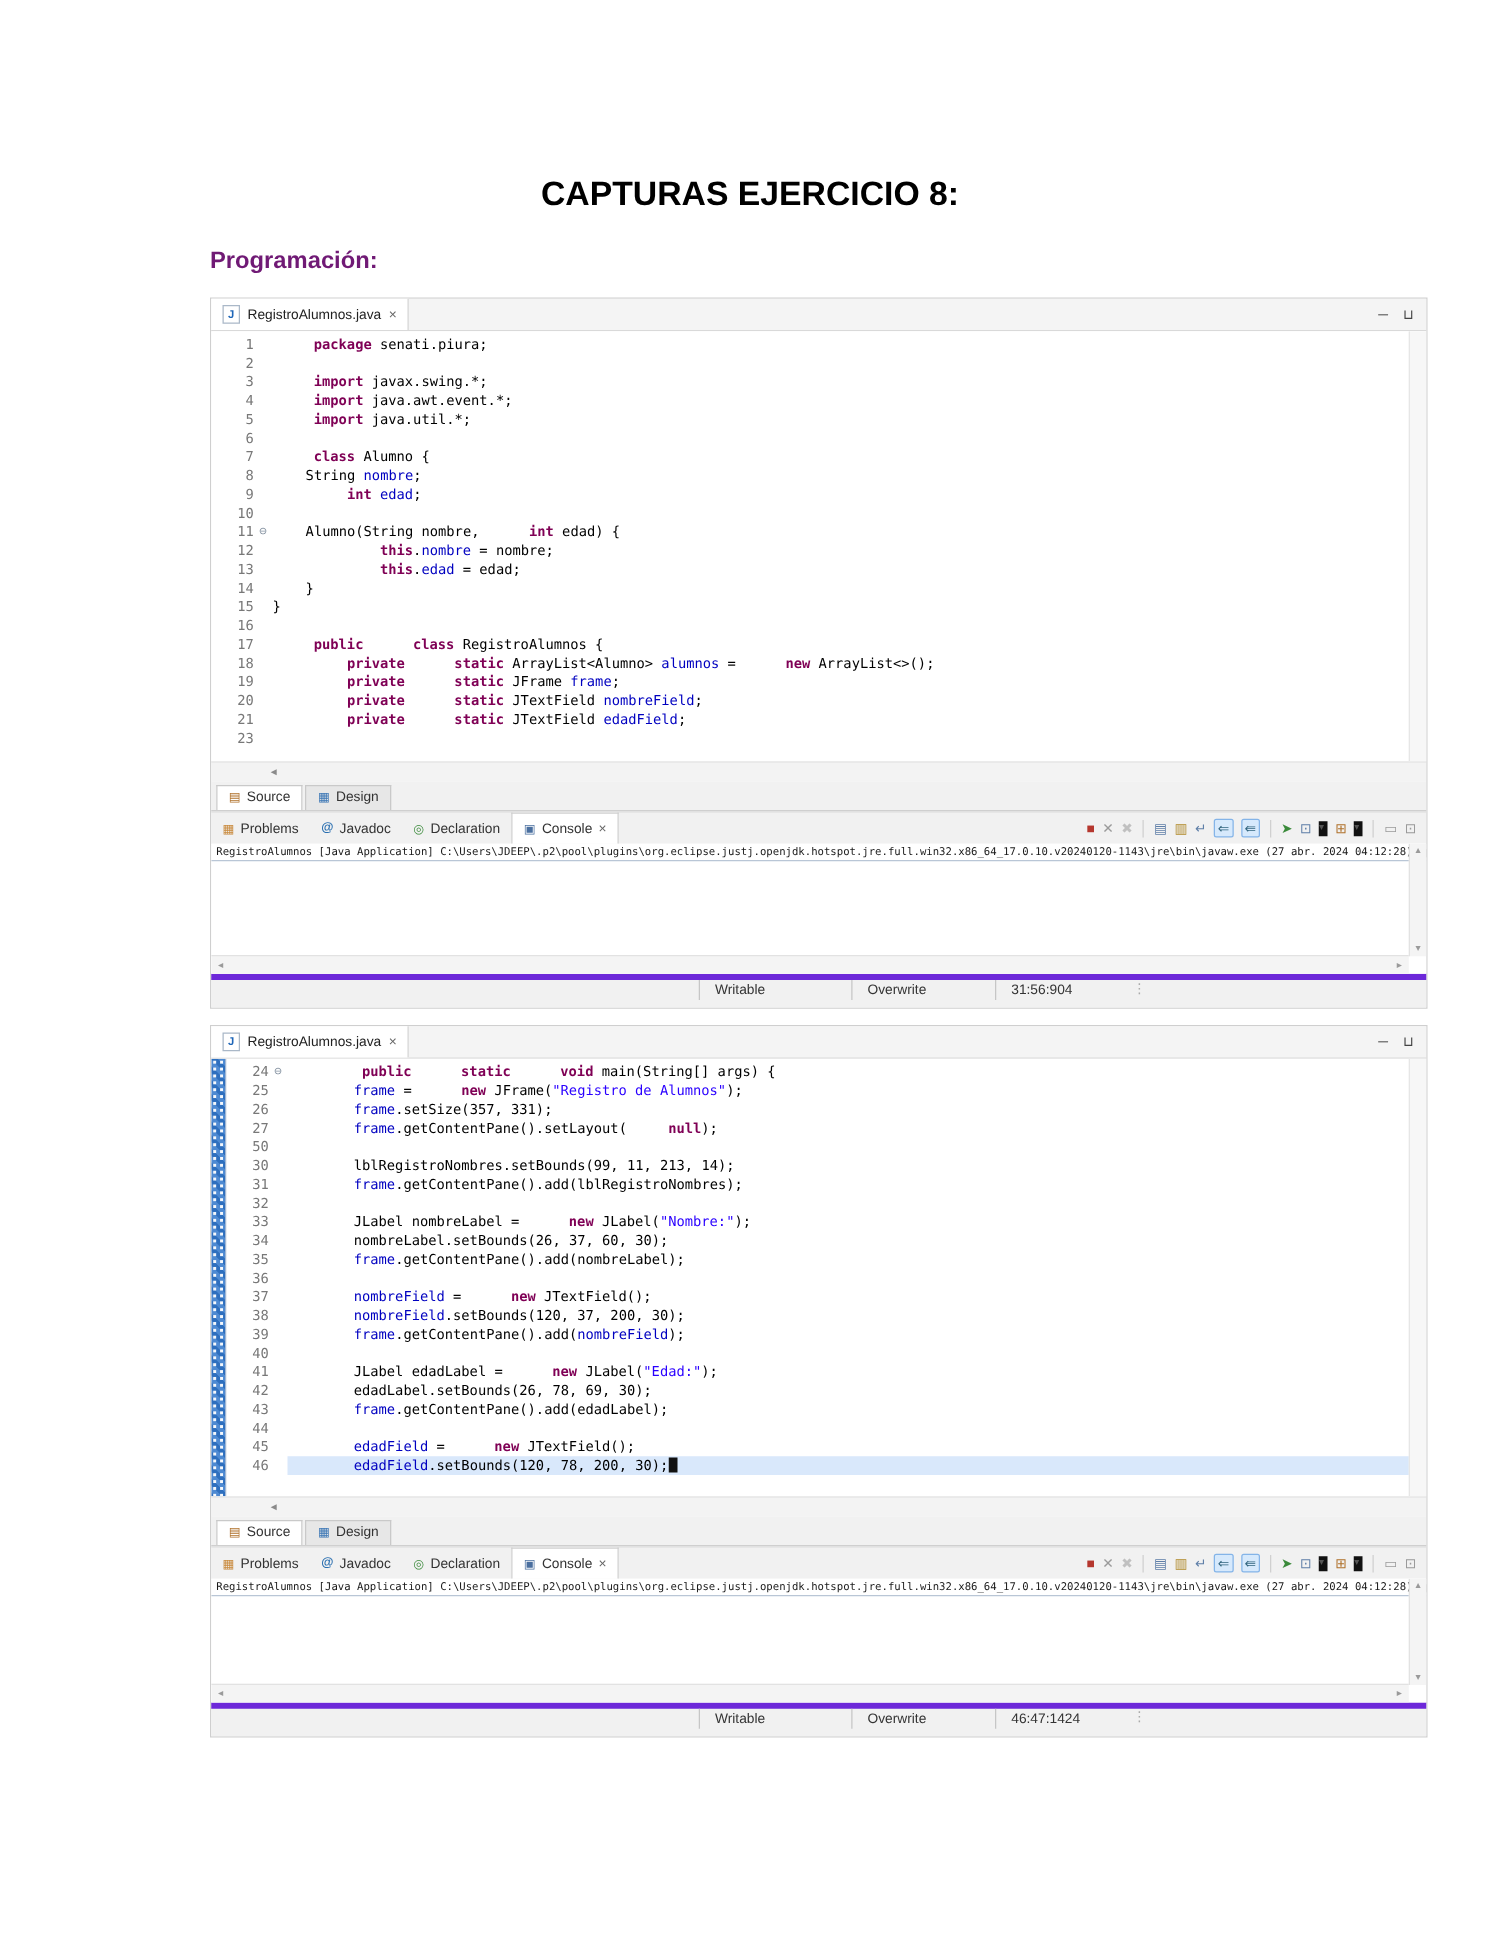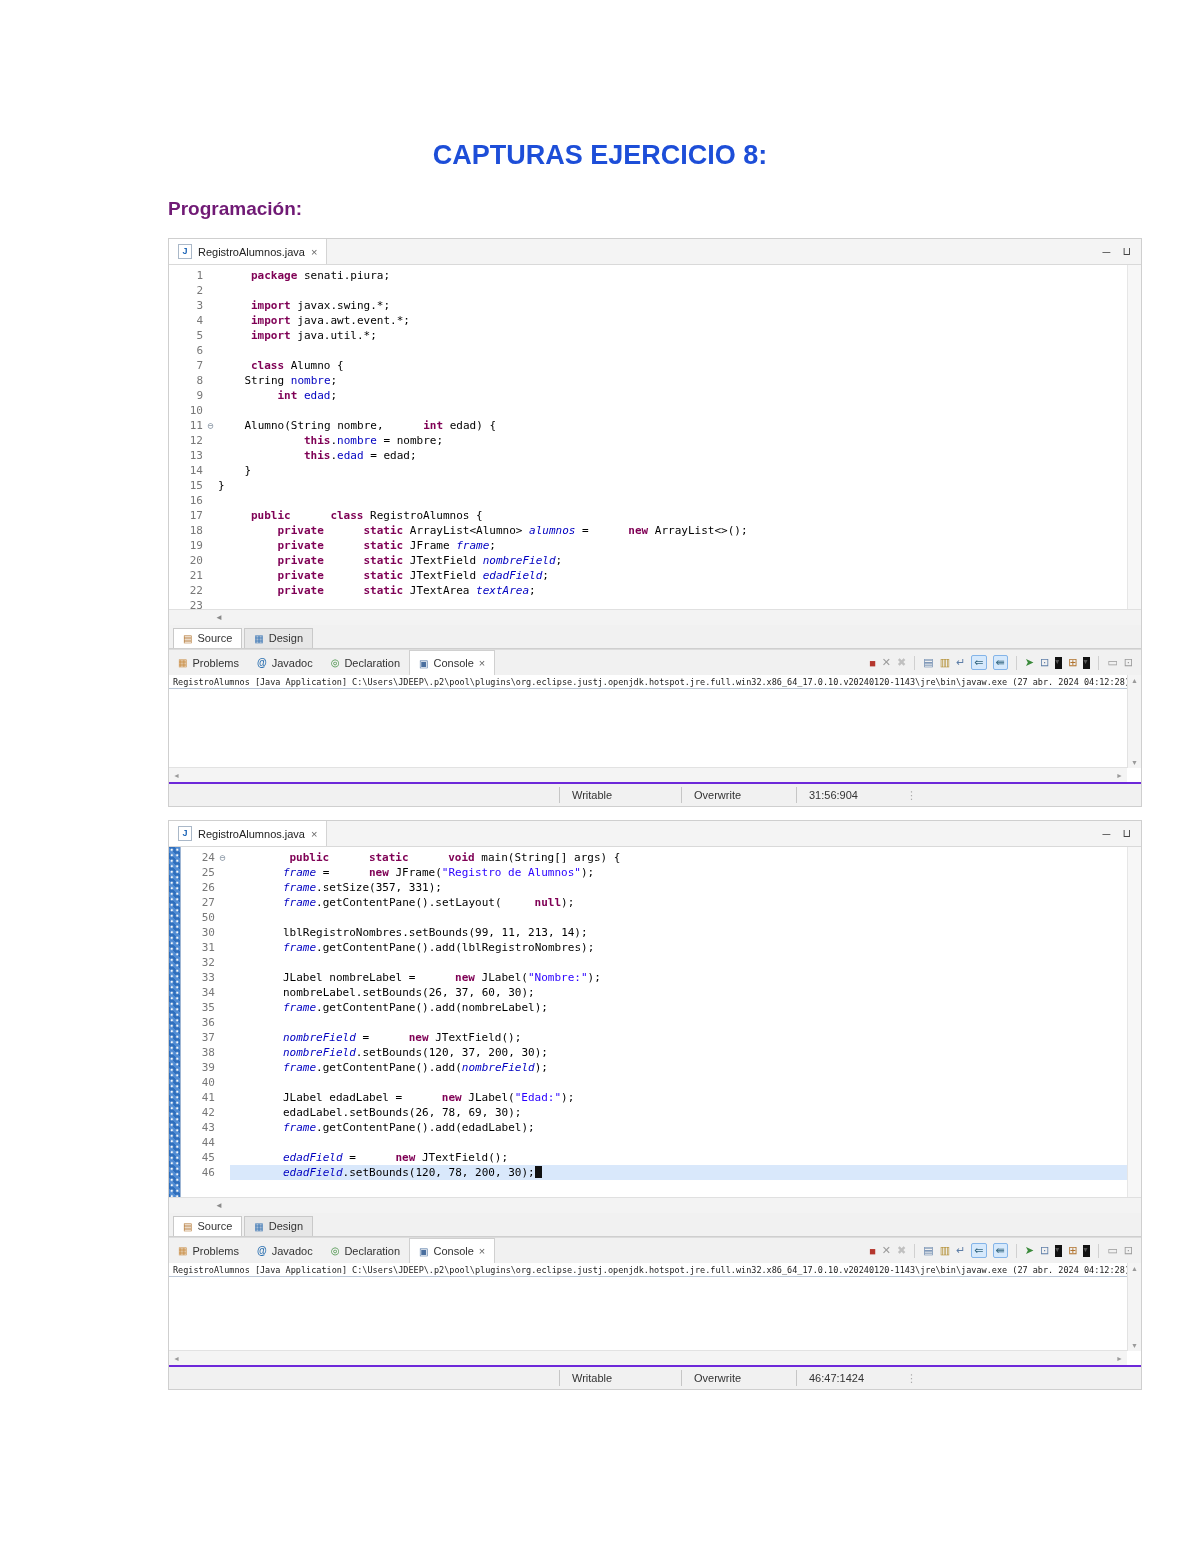--- a/index.html
+++ b/index.html
@@ -1,19 +1,19 @@
 <!DOCTYPE html>
 <html><head>
 <meta charset="utf-8">
 <style>
   html,body{margin:0;padding:0;background:#fff;}
   .page{position:relative;width:1200px;height:1553px;background:#fff;overflow:hidden;
         font-family:"Liberation Sans",sans-serif;}
   .doc-title{position:absolute;top:140px;left:0;width:100%;text-align:center;
-             font-size:27px;font-weight:bold;color:#1d4ed8;}
+             font-size:27px;font-weight:bold;color:#000000;}
   .doc-subtitle{position:absolute;top:198px;left:168px;font-size:19px;font-weight:bold;color:#701a75;}
 
   .shot{position:absolute;left:168px;width:972px;border:1px solid #cfcfcf;background:#fff;
         display:flex;flex-direction:column;font-size:11px;}
   #shot1{top:238px;height:567px;}
   #shot2{top:820px;height:568px;}
 
   
   .tabbar{height:25px;flex:0 0 25px;background:#f4f4f4;border-bottom:1px solid #d9d9d9;
           display:flex;align-items:stretch;}
@@ -34,21 +34,21 @@
          background-size:5.5px 5.5px,11px 11px;}
   .codearea{flex:1;padding-top:3px;font-family:"DejaVu Sans Mono",monospace;font-size:11px;}
   .crow{display:flex;height:15px;line-height:15px;}
   .ln{flex:0 0 34px;text-align:right;color:#787878;}
   .fold{flex:0 0 15px;text-align:center;color:#8a97a5;font-size:10px;}
   .code{flex:1;white-space:pre;color:#000;}
   .crow.cur .code{background:#d9e8fb;}
   .t-k{color:#7f0055;font-weight:bold;padding-left:33px;}
   .t-s{color:#2a00ff;}
   .t-f{color:#0000c0;}
-  .t-fs{color:#0000c0;font-style:italic;}
+  .t-fs{color:#0000c0;}
   .t-p{color:#000;}
   .caret{display:inline-block;width:7px;height:12px;background:#111;vertical-align:-2px;}
   .evscroll{position:absolute;right:0;top:0;bottom:0;width:13px;background:#f7f7f7;border-left:1px solid #e6e6e6;}
 
   
   .hscroll{height:15px;flex:0 0 15px;background:#f3f3f3;border-top:1px solid #e0e0e0;
            display:flex;align-items:center;color:#8a8a8a;font-size:8px;}
   .hscroll .la{margin-left:46px;}
 
   
@@ -81,22 +81,22 @@
   .consoleline{font-family:"DejaVu Sans Mono",monospace;font-size:8.5px;color:#1a1a1a;
                padding:2px 4px 1px;white-space:nowrap;overflow:hidden;border-bottom:1px solid #b9c6d6;}
   .vscroll{position:absolute;right:0;top:0;bottom:14px;width:14px;background:#f4f4f4;
            border-left:1px solid #e2e2e2;display:flex;flex-direction:column;justify-content:space-between;
            align-items:center;color:#9a9a9a;font-size:7px;padding:2px 0;box-sizing:border-box;}
   .chscroll{position:absolute;left:0;right:14px;bottom:0;height:14px;background:#f4f4f4;
             border-top:1px solid #e2e2e2;display:flex;align-items:center;justify-content:space-between;
             color:#9a9a9a;font-size:7px;padding:0 4px;}
 
   
-  .statusbar{height:22px;flex:0 0 22px;background:#f1f1f1;border-top:2px solid #6d28d9;
-             display:flex;align-items:center;color:#333;}
+  .statusbar{height:22px;flex:0 0 22px;background:#f1f1f1;border-top:5px solid #6d28d9;
+             display:flex;align-items:flex-start;color:#333;}
   .sspacer{width:390px;}
   .scell{border-left:1px solid #c6c6c6;height:16px;display:flex;align-items:center;padding-left:12px;box-sizing:border-box;}
   .c1{width:122px;} .c2{width:115px;} .c3{width:106px;}
   .sdots{color:#aaa;margin-left:4px;}
 </style>
 </head>
 <body>
 
 <div class="page">
   <div class="doc-title">CAPTURAS EJERCICIO 8:</div>
@@ -213,25 +213,20 @@
           </div>
           <div class="crow">
             <span class="ln">20</span>
             <span class="fold"></span>
             <span class="code"><span class="t-p">    </span><span class="t-k">private</span><span class="t-p"> </span><span class="t-k">static</span><span class="t-p"> JTextField </span><span class="t-fs">nombreField</span><span class="t-p">;</span></span>
           </div>
           <div class="crow">
             <span class="ln">21</span>
             <span class="fold"></span>
             <span class="code"><span class="t-p">    </span><span class="t-k">private</span><span class="t-p"> </span><span class="t-k">static</span><span class="t-p"> JTextField </span><span class="t-fs">edadField</span><span class="t-p">;</span></span>
-          </div>
-          <div class="crow">
-            <span class="ln">22</span>
-            <span class="fold"></span>
-            <span class="code"><span class="t-p">    </span><span class="t-k">private</span><span class="t-p"> </span><span class="t-k">static</span><span class="t-p"> JTextArea </span><span class="t-fs">textArea</span><span class="t-p">;</span></span>
           </div>
           <div class="crow">
             <span class="ln">23</span>
             <span class="fold"></span>
             <span class="code"></span>
           </div>
         </div>
       <div class="evscroll"></div>
     </div>
     <div class="hscroll">

